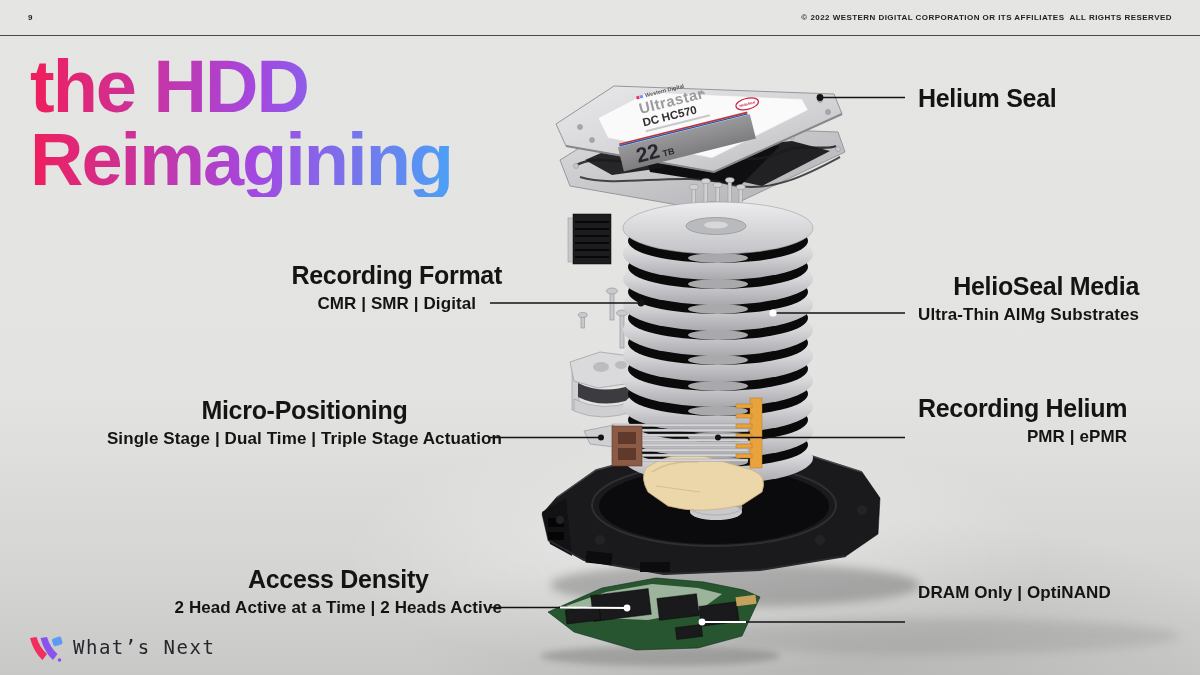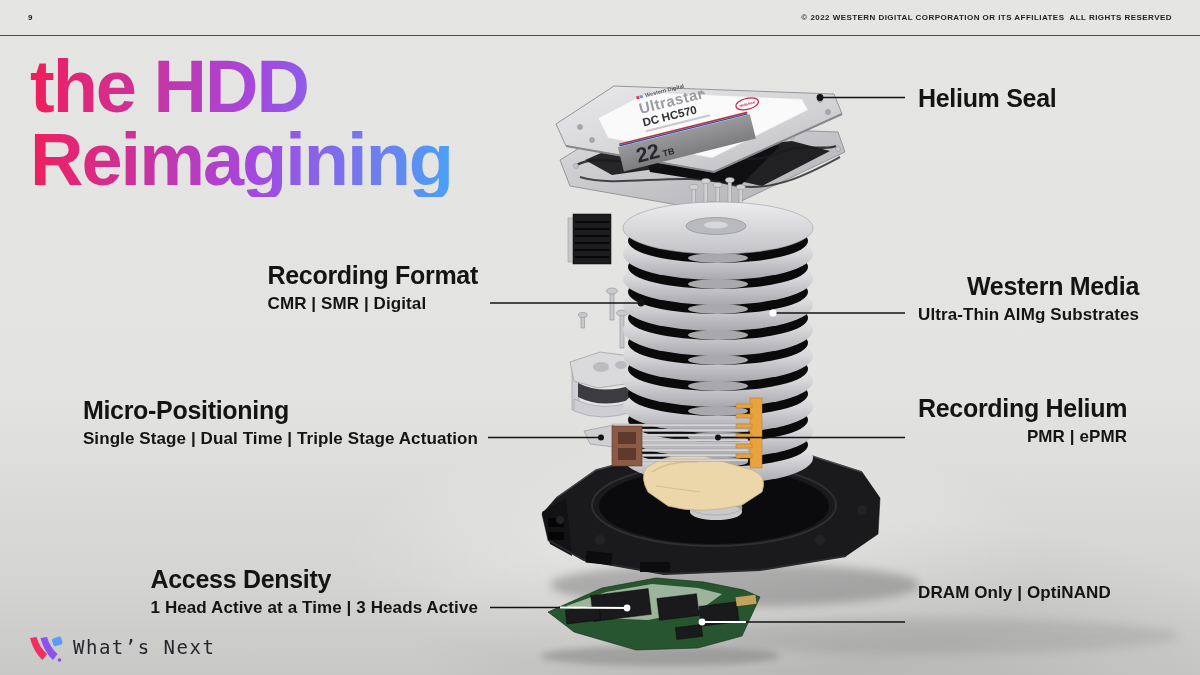--- a/index.html
+++ b/index.html
@@ -16,21 +16,21 @@
   .hdr-rule{position:absolute;left:0;top:35px;width:1200px;border-top:1.6px solid #4b4b4b;}
   .title{
     position:absolute;left:30px;top:50px;
     font-size:74px;line-height:.99;font-weight:800;letter-spacing:-2px;
     background:linear-gradient(93deg,#EE1F5E 2%,#A348E2 54%,#4E9EF5 98%);
     -webkit-background-clip:text;background-clip:text;color:transparent;
   }
   .co{position:absolute;white-space:nowrap;color:#141414;}
   .co .h{font-size:25px;font-weight:600;letter-spacing:-.3px;}
   .co .d{font-size:17px;font-weight:700;letter-spacing:.1px;margin-top:4px;}
-  .co.left{text-align:left;right:722px;}
+  .co.left{text-align:center;right:698px;}
   .co.right{text-align:right;left:918px;}
   .stage{position:absolute;left:0;top:0;}
   .footer{position:absolute;left:28px;top:636px;display:flex;align-items:flex-start;gap:10px;}
   .footer .tg{font-family:"DejaVu Sans Mono", monospace;font-size:19px;font-weight:500;letter-spacing:1.5px;color:#26262e;}
   svg text{font-family:"Liberation Sans", sans-serif;}
 </style>
 </head>
 <body>
 
 <div class="hdr-page">9</div>
@@ -320,28 +320,28 @@
 <div class="co left" style="top:261px">
   <div class="h">Recording Format</div>
   <div class="d">CMR | SMR | Digital</div>
 </div>
 <div class="co left" style="top:396px">
   <div class="h">Micro-Positioning</div>
   <div class="d">Single Stage | Dual Time | Triple Stage Actuation</div>
 </div>
 <div class="co left" style="top:565px">
   <div class="h">Access Density</div>
-  <div class="d">1 Head Active at a Time | 3 Heads Active</div>
+  <div class="d">2 Head Active at a Time | 2 Heads Active</div>
 </div>
 
 <div class="co right" style="top:84px">
   <div class="h">Helium Seal</div>
 </div>
 <div class="co right" style="top:272px">
-  <div class="h">Western Media</div>
+  <div class="h">HelioSeal Media</div>
   <div class="d">Ultra-Thin AlMg Substrates</div>
 </div>
 <div class="co right" style="top:394px">
   <div class="h">Recording Helium</div>
   <div class="d">PMR | ePMR</div>
 </div>
 <div class="co right" style="top:579px">
   <div class="d">DRAM Only | OptiNAND</div>
 </div>
 

